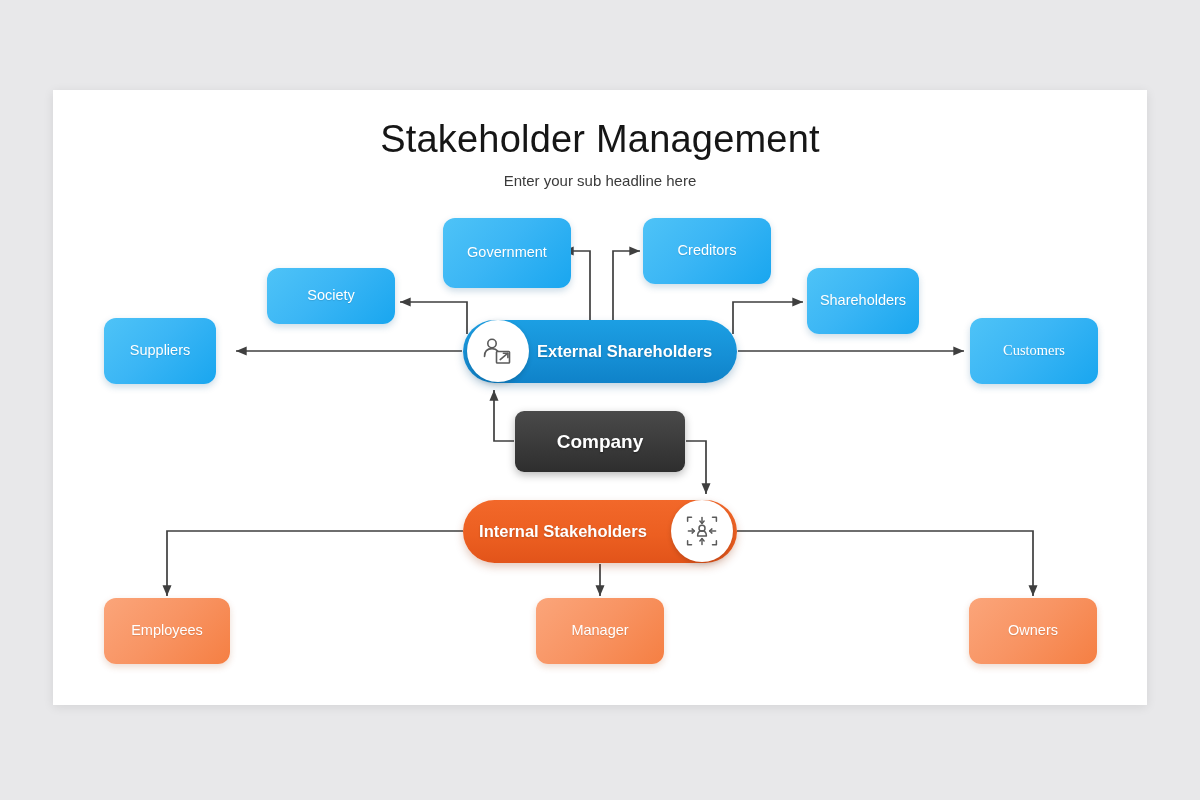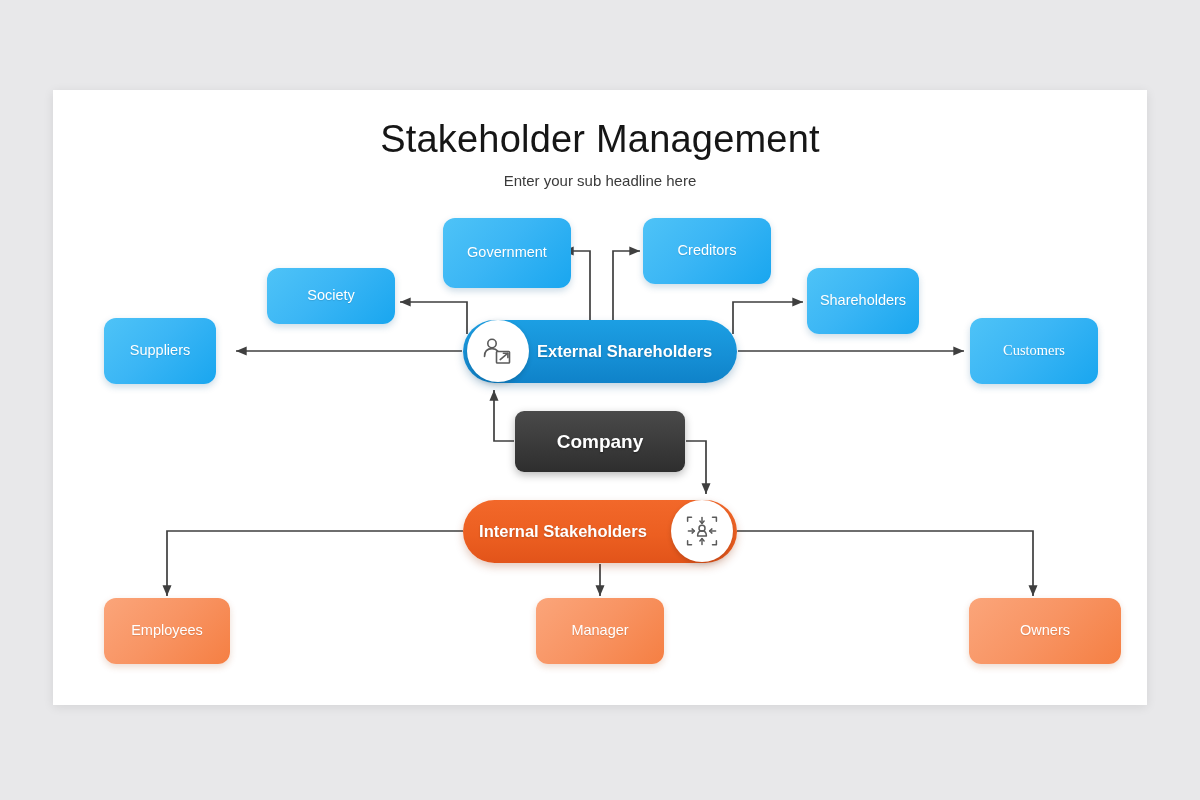--- a/index.html
+++ b/index.html
@@ -269,18 +269,18 @@
     </div>
 
     <div class="node orange-node" id="node-employees" style="left:104px; top:598px; width:126px; height:66px;">
       <span class="node-label">Employees</span>
     </div>
 
     <div class="node orange-node" id="node-manager" style="left:536px; top:598px; width:128px; height:66px;">
       <span class="node-label">Manager</span>
     </div>
 
-    <div class="node orange-node" id="node-owners" style="left:969px; top:598px; width:152px; height:66px;">
+    <div class="node orange-node" id="node-owners" style="left:969px; top:598px; width:128px; height:66px;">
       <span class="node-label">Owners</span>
     </div>
 
   </div>
 </div>
 
 </body></html>

